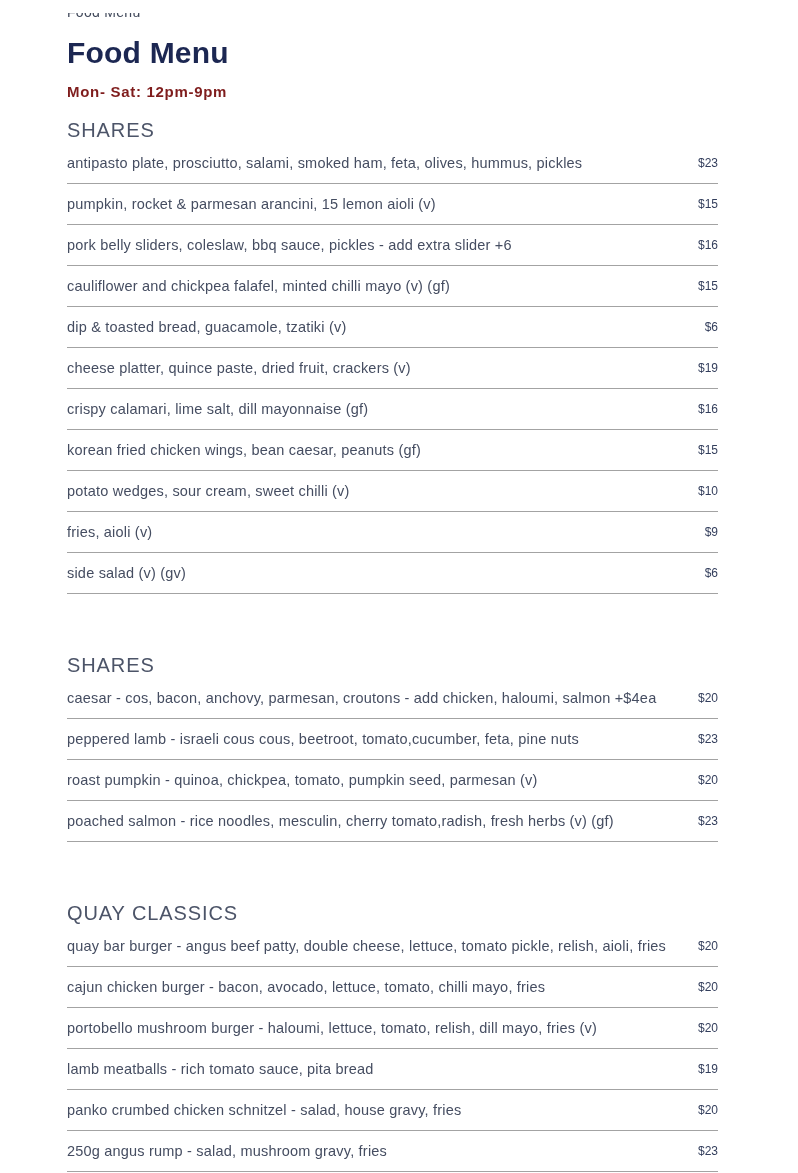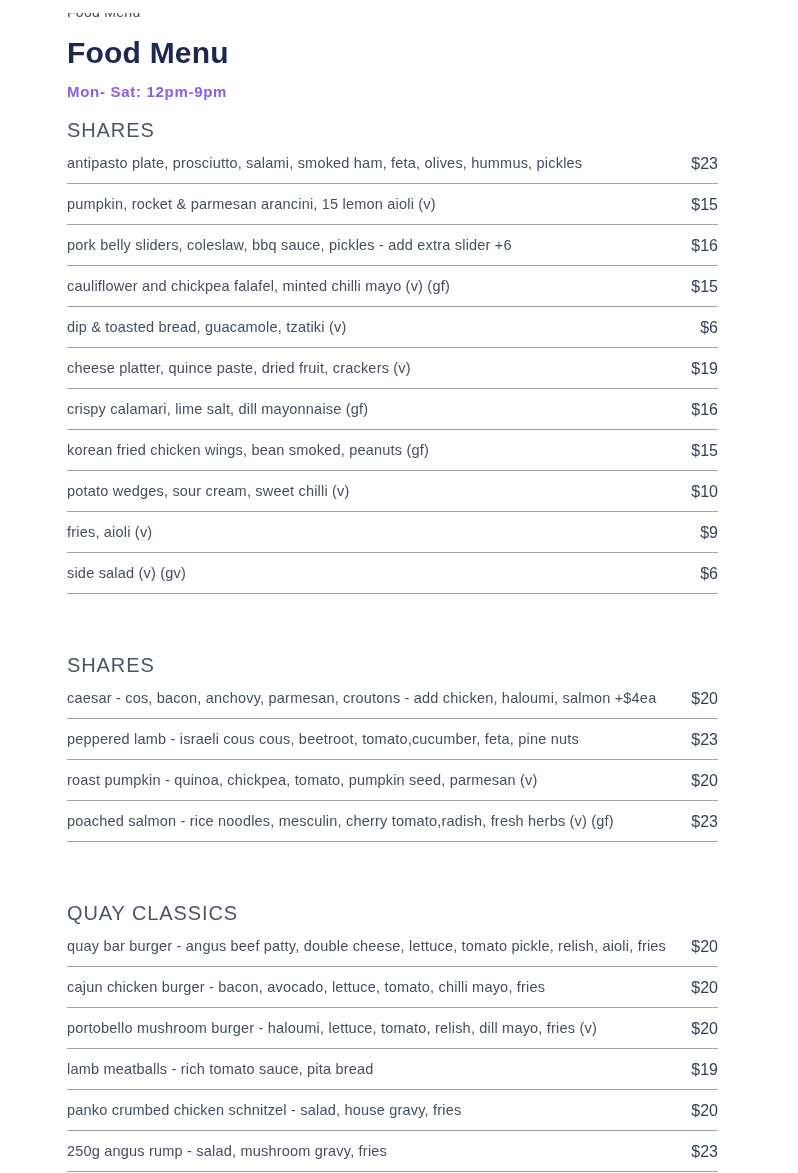--- a/index.html
+++ b/index.html
@@ -31,21 +31,21 @@
     font-weight: 700;
     color: #1c2752;
     letter-spacing: 0.2px;
   }
 
   .hours {
     margin-top: 12px;
     font-size: 15px;
     line-height: 17px;
     font-weight: 700;
-    color: #8b5cf6;
+    color: #7f1d1d;
     letter-spacing: 0.7px;
   }
 
   .section { margin-top: 23px; }
   .section + .section { margin-top: 64px; }
 
   .section-title {
     font-size: 20px;
     line-height: 15px;
     font-weight: 400;
@@ -63,21 +63,21 @@
   }
   .desc {
     font-size: 14.5px;
     line-height: 15px;
     color: #454d61;
     letter-spacing: 0.2px;
     padding-right: 24px;
   }
   .desc .note { }
   .price {
-    font-size: 16px;
+    font-size: 12px;
     line-height: 15px;
     color: #333e5c;
     white-space: nowrap;
   }
 </style>
 </head>
 <body>
 
 <div class="page">
 
@@ -122,21 +122,21 @@
     <span class="desc"><span class="desc-text">cheese platter, quince paste, dried fruit, crackers (v)</span><span class="note"></span></span>
     <span class="price">$19</span>
   </div>
 
   <div class="row">
     <span class="desc"><span class="desc-text">crispy calamari, lime salt, dill mayonnaise (gf)</span><span class="note"></span></span>
     <span class="price">$16</span>
   </div>
 
   <div class="row">
-    <span class="desc"><span class="desc-text">korean fried chicken wings, bean smoked, peanuts (gf)</span><span class="note"></span></span>
+    <span class="desc"><span class="desc-text">korean fried chicken wings, bean caesar, peanuts (gf)</span><span class="note"></span></span>
     <span class="price">$15</span>
   </div>
 
   <div class="row">
     <span class="desc"><span class="desc-text">potato wedges, sour cream, sweet chilli (v)</span><span class="note"></span></span>
     <span class="price">$10</span>
   </div>
 
   <div class="row">
     <span class="desc"><span class="desc-text">fries, aioli (v)</span><span class="note"></span></span>

